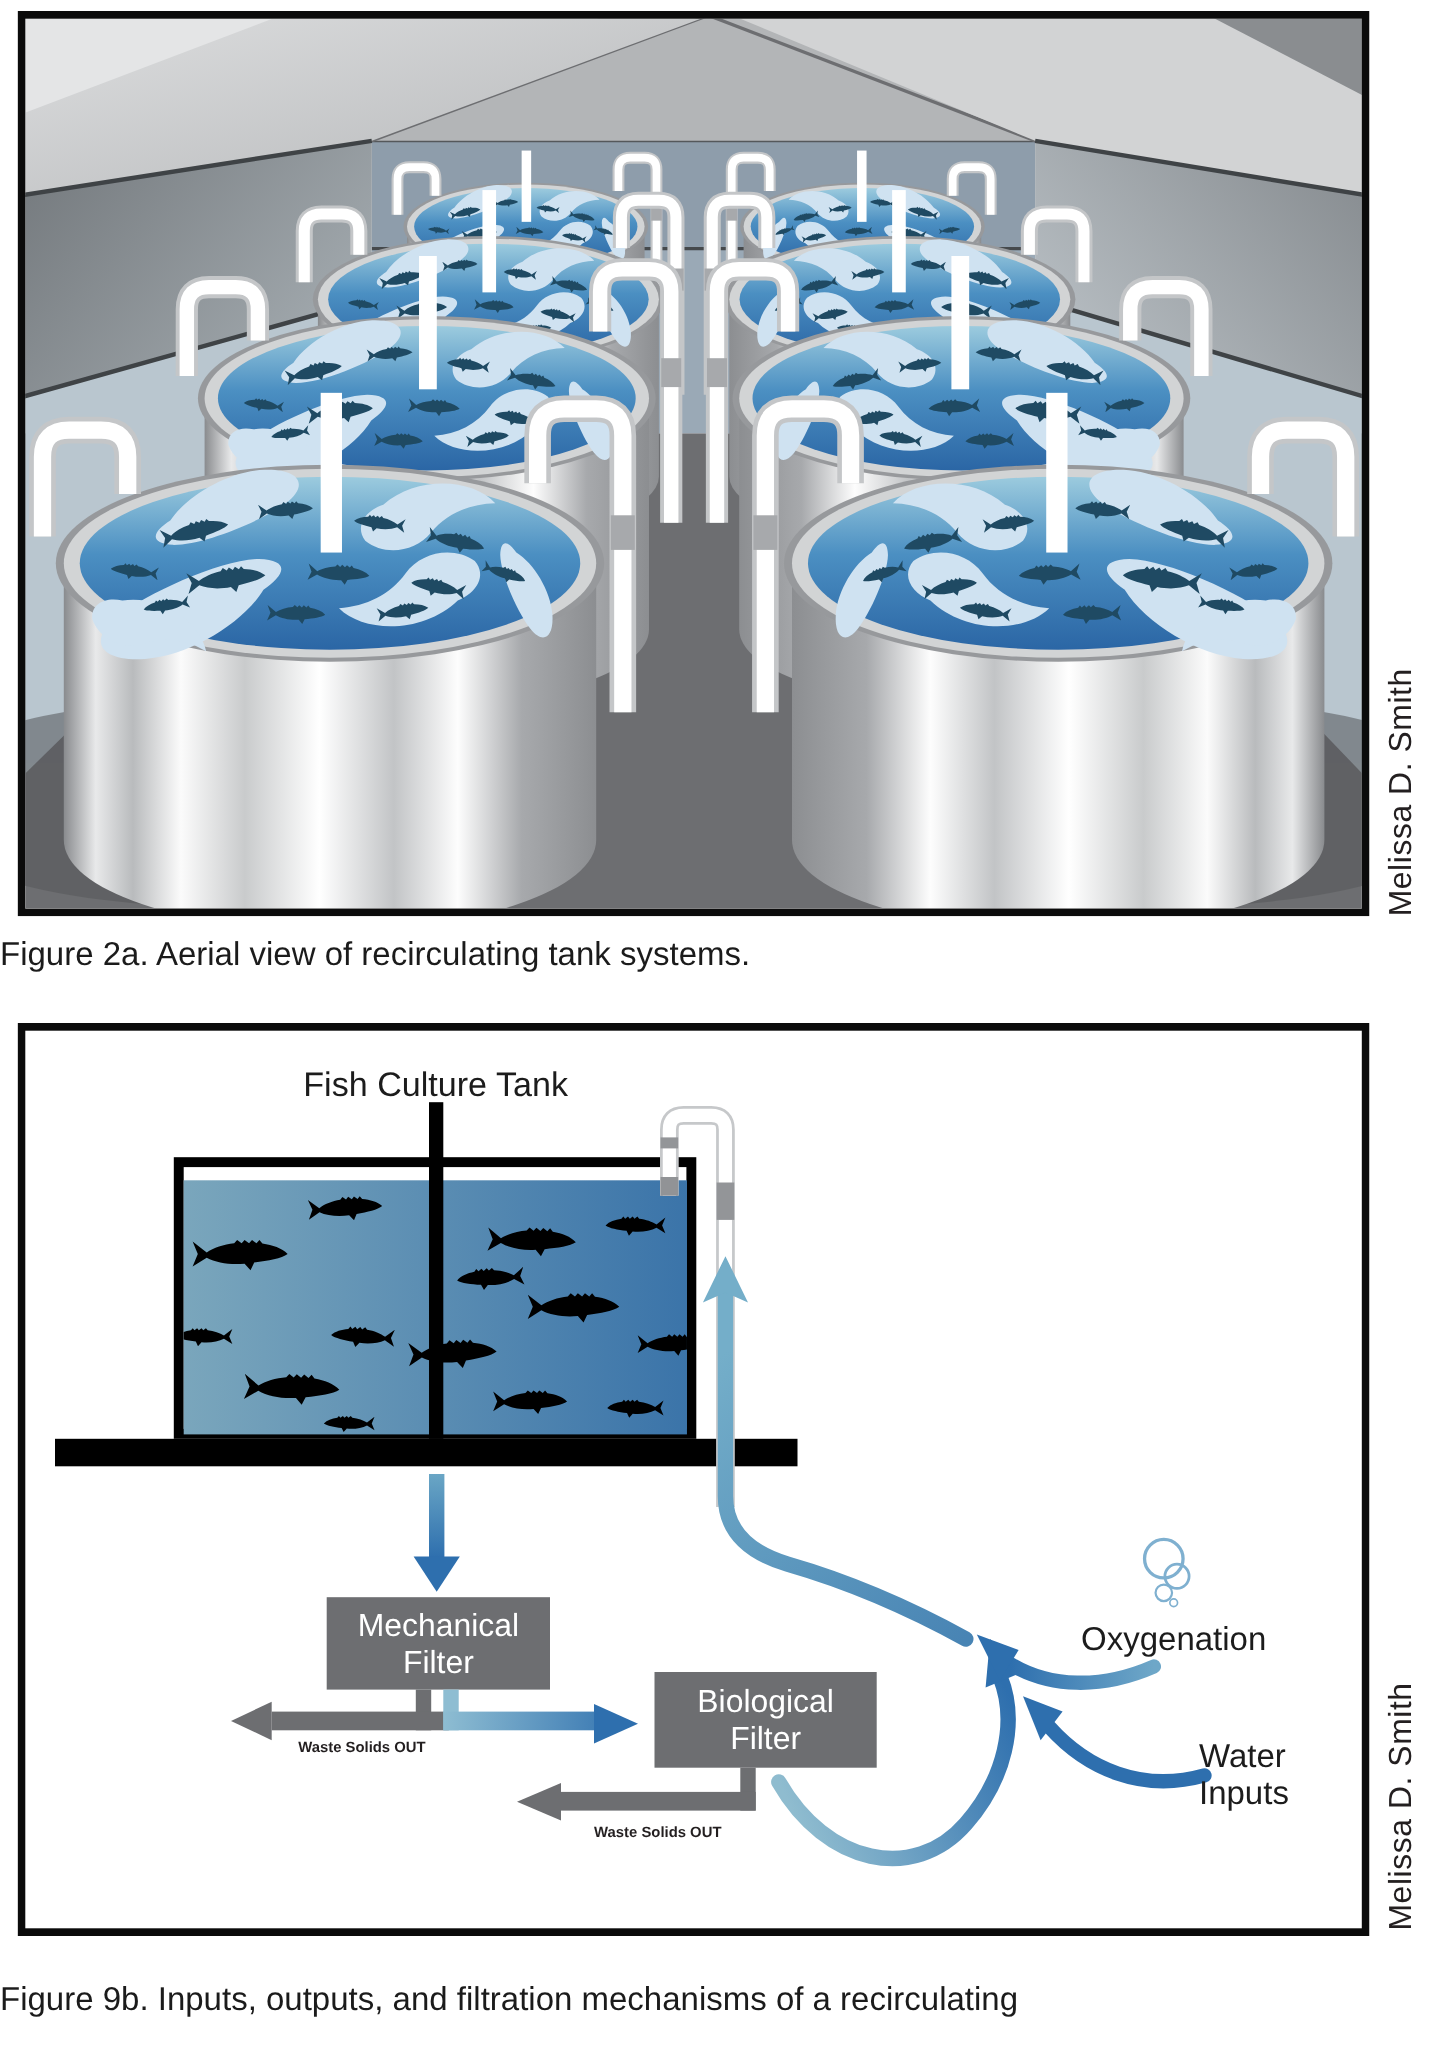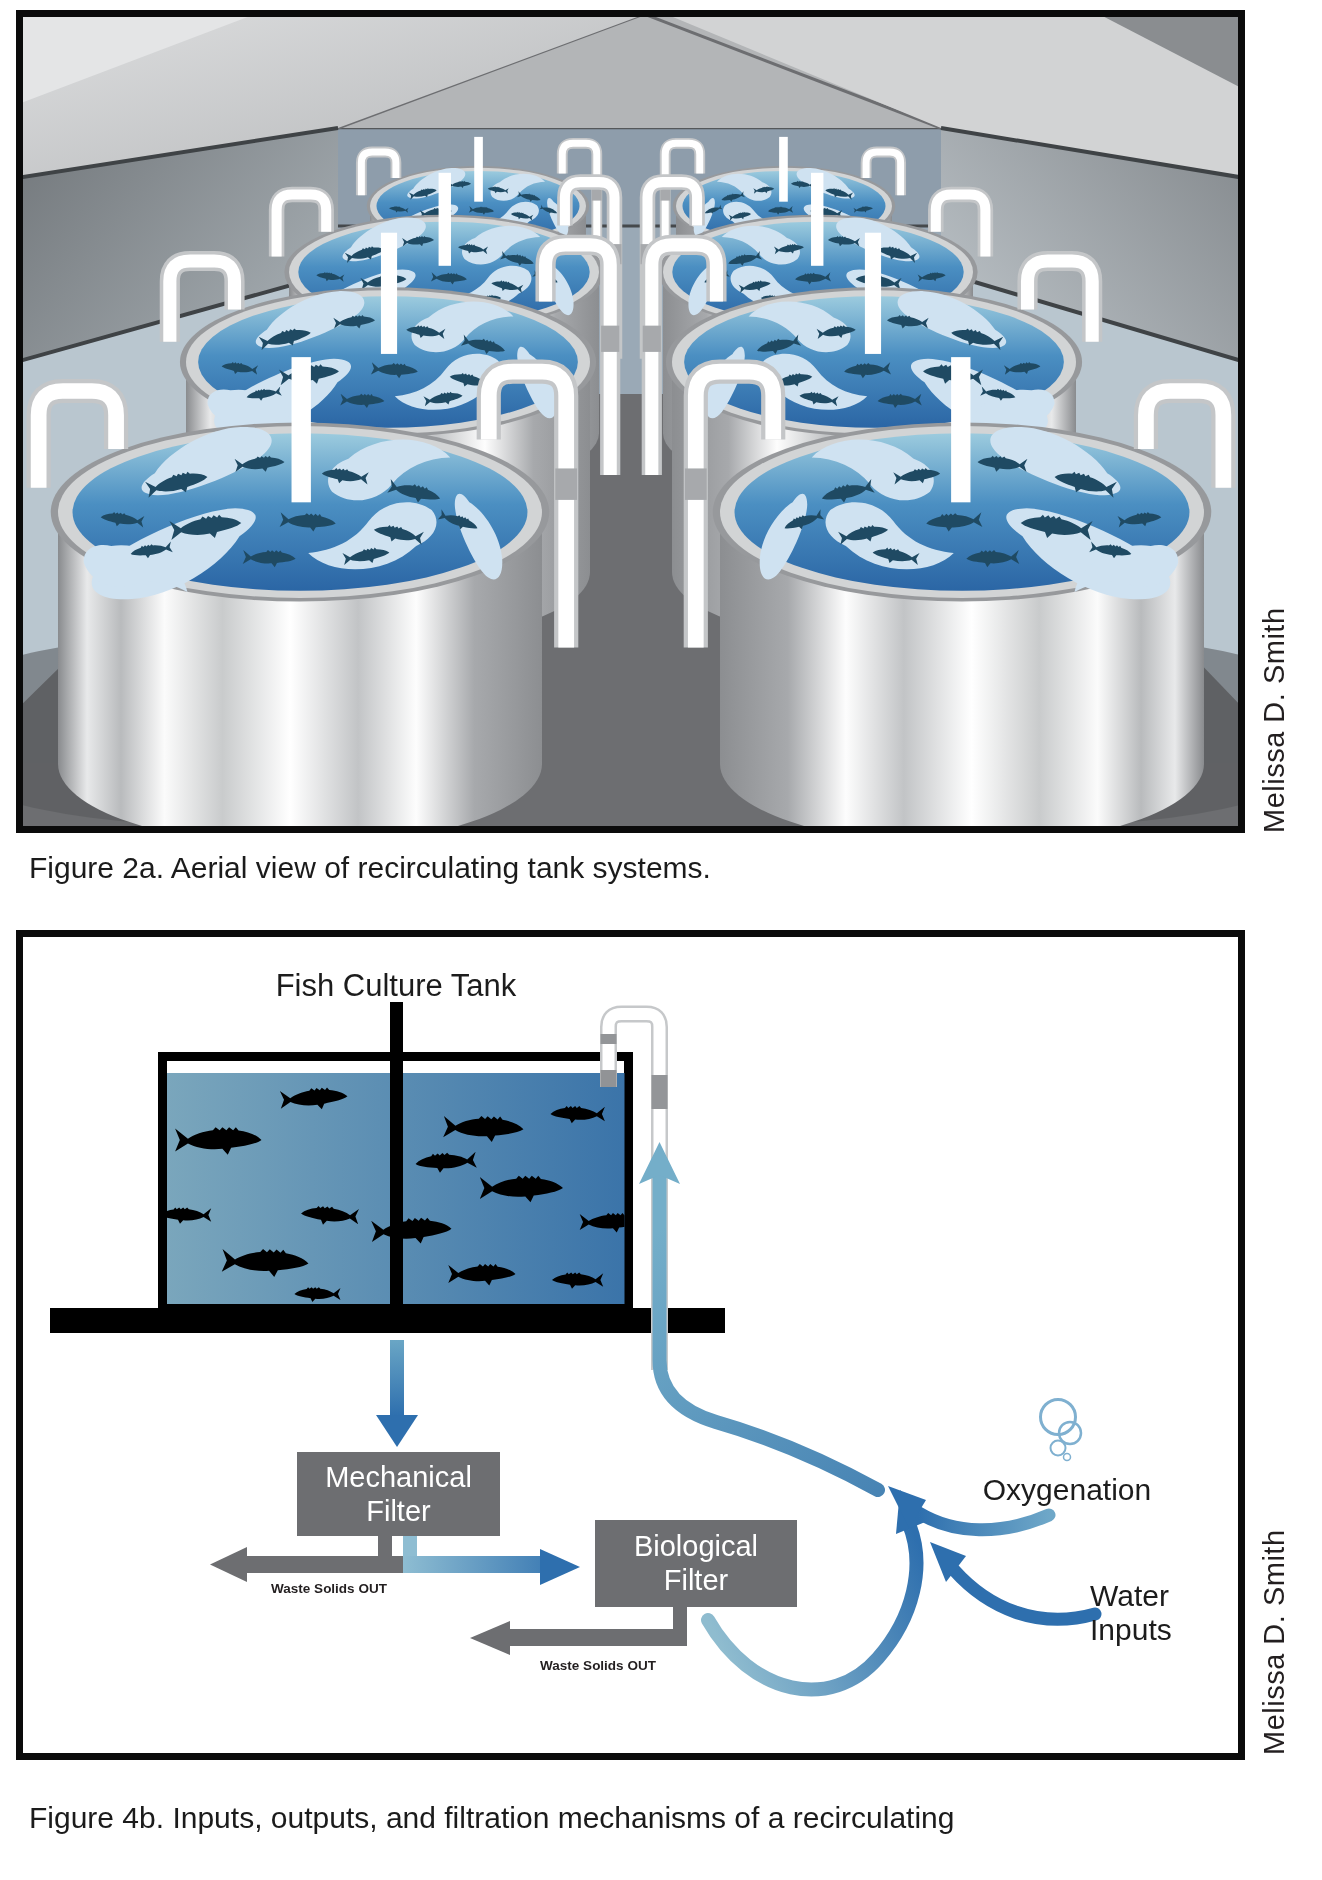--- a/index.html
+++ b/index.html
@@ -1,19 +1,19 @@
 <!DOCTYPE html>
 <html><head>
 <meta charset="utf-8">
 <style>
   html,body{margin:0;padding:0;background:#ffffff;}
   .page{position:relative;width:1322px;height:1880px;background:#ffffff;overflow:hidden;
         font-family:"Liberation Sans",sans-serif;}
   .fig{position:absolute;left:16px;}
-  .caption{position:absolute;left:29px;color:#1b1b1b;font-size:30px;line-height:39px;
+  .caption{position:absolute;left:0;color:#1b1b1b;font-size:30px;line-height:39px;
            font-family:"Liberation Sans",sans-serif;}
   .credit{position:absolute;color:#231f20;font-size:29px;font-weight:500;
           writing-mode:vertical-rl;transform:rotate(180deg);
           display:flex;align-items:center;justify-content:flex-start;
           font-family:"Liberation Sans",sans-serif;letter-spacing:.5px;}
   svg text{font-family:"Liberation Sans",sans-serif;}
   .boxlabel{fill:#ffffff;font-size:29px;font-weight:500;text-anchor:middle;}
   .smalllabel{fill:#231f20;font-size:13.5px;font-weight:600;text-anchor:middle;}
   .biglabel{fill:#1c1c1c;font-size:30px;font-weight:500;}
 </style>
@@ -305,18 +305,18 @@
     <text class="biglabel" x="380" y="66" text-anchor="middle" style="font-size:31px;">Fish Culture Tank</text>
     <text class="biglabel" x="1051" y="570" text-anchor="middle">Oxygenation</text>
     <text class="biglabel" x="1074" y="676" text-anchor="start">Water</text>
     <text class="biglabel" x="1074" y="710" text-anchor="start">Inputs</text>
 
     <rect x="3.5" y="3.5" width="1222" height="823" fill="none" stroke="#0b0b0b" stroke-width="7"></rect>
   </svg>
   </div>
 
   <div class="caption" style="top:1798px;width:1210px;">
-    <div>Figure 4b. Inputs, outputs, and filtration mechanisms of a recirculating</div>
+    <div>Figure 9b. Inputs, outputs, and filtration mechanisms of a recirculating</div>
   </div>
 
   <div class="credit" style="left:1258px;top:1477px;height:278px;">Melissa D. Smith</div>
 
 </div>
 
 </body></html>

